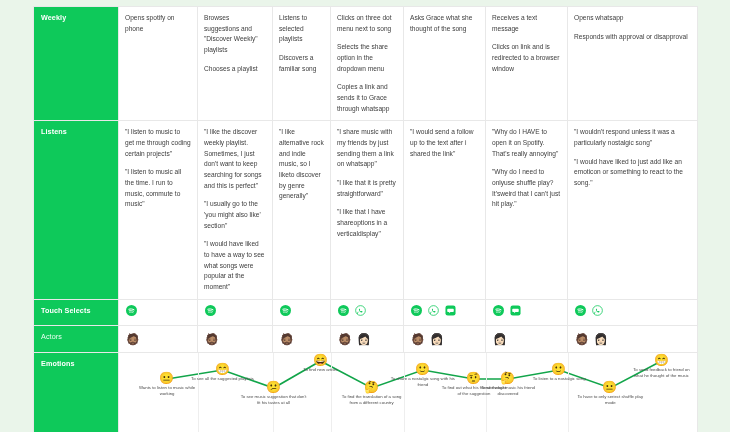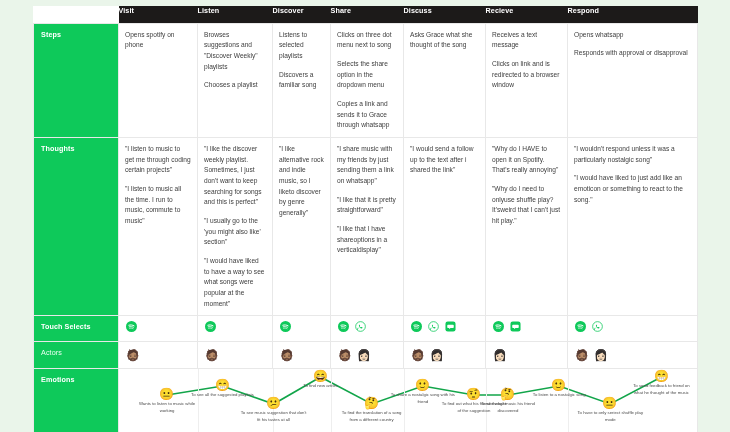--- a/index.html
+++ b/index.html
@@ -92,33 +92,23 @@
       <col style="width:79px">
       <col style="width:75px">
       <col style="width:58px">
       <col style="width:73px">
       <col style="width:82px">
       <col style="width:82px">
       <col style="width:130px">
     </colgroup>
 
     <tbody>
-        <tr class="head-row">
-      <td class="corner-cell"></td>
-      <td class="phase-cell">Visit</td>
-      <td class="phase-cell">Listen</td>
-      <td class="phase-cell">Discover</td>
-      <td class="phase-cell">Share</td>
-      <td class="phase-cell">Discuss</td>
-      <td class="phase-cell">Recieve</td>
-      <td class="phase-cell">Respond</td>
-    </tr>
-
-    <tr>
-      <td class="rowlabel">Steps</td>
+
+    <tr>
+      <td class="rowlabel">Weekly</td>
       <td class="cell">
             <p>Opens spotify on phone</p>
           </td>
       <td class="cell">
             <p>Browses suggestions and "Discover Weekly" playlists</p>
             <p>Chooses a playlist</p>
           </td>
       <td class="cell">
             <p>Listens to selected playlists</p>
             <p>Discovers a familiar song</p>
@@ -135,21 +125,21 @@
             <p>Receives a text message</p>
             <p>Clicks on link and is redirected to a browser window</p>
           </td>
       <td class="cell">
             <p>Opens whatsapp</p>
             <p>Responds with approval or disapproval</p>
           </td>
     </tr>
 
     <tr>
-      <td class="rowlabel">Thoughts</td>
+      <td class="rowlabel">Listens</td>
       <td class="cell">
             <p>"I listen to music to get me through coding certain projects"</p>
             <p>"I listen to music all the time. I run to music, commute to music"</p>
           </td>
       <td class="cell">
             <p>"I like the discover weekly playlist. Sometimes, I just don't want to keep searching for songs and this is perfect"</p>
             <p>"I usually go to the 'you might also like' section"</p>
             <p>"I would have liked to have a way to see what songs were popular at the moment"</p>
           </td>
       <td class="cell">

